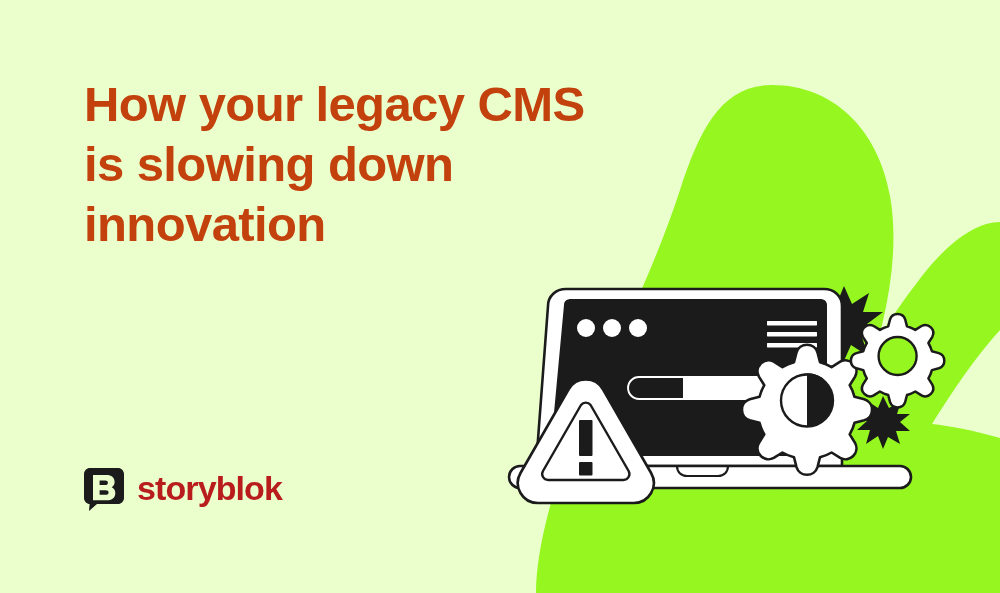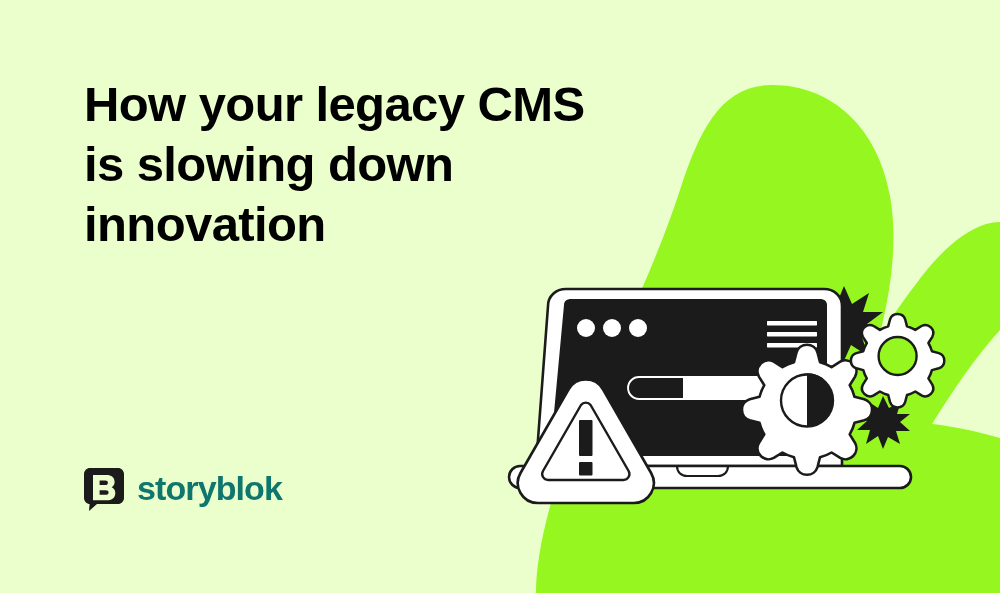--- a/index.html
+++ b/index.html
@@ -32,21 +32,21 @@
     height: 593px;
     pointer-events: none;
   }
 
   
   #headline {
     position: absolute;
     left: 84px;
     top: 74px;
     width: 600px;
-    color: #000000;
+    color: #c2410c;
     font-size: 49px;
     line-height: 60px;
     font-weight: 700;
     letter-spacing: -0.6px;
     white-space: pre-line;
   }
 
   
   #logo-lockup {
     position: absolute;
@@ -57,21 +57,21 @@
     gap: 13px;
   }
 
   #logo-mark {
     width: 40px;
     height: 43px;
     display: block;
   }
 
   #logo-wordmark {
-    color: #0f766e;
+    color: #b91c1c;
     font-size: 34px;
     font-weight: 700;
     letter-spacing: -0.9px;
     line-height: 1;
     padding-bottom: 3px;
   }
 
   
   #illustration {
     position: absolute;

